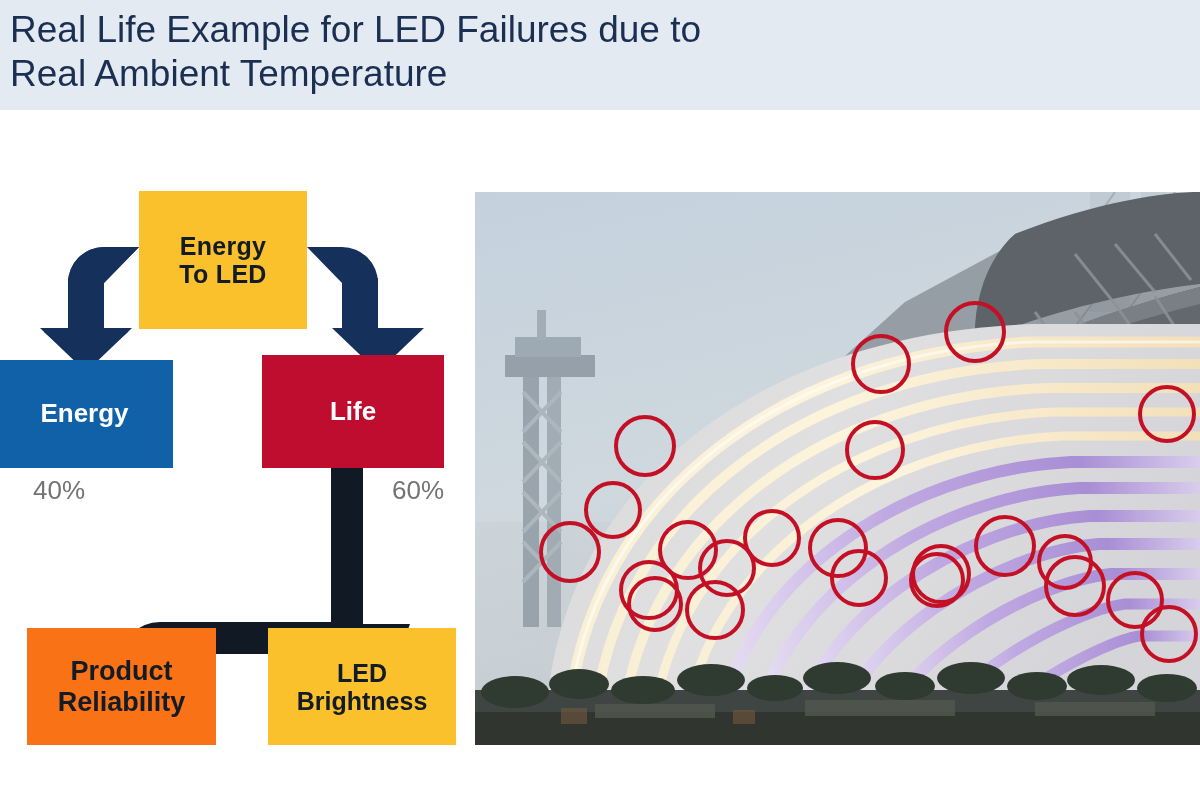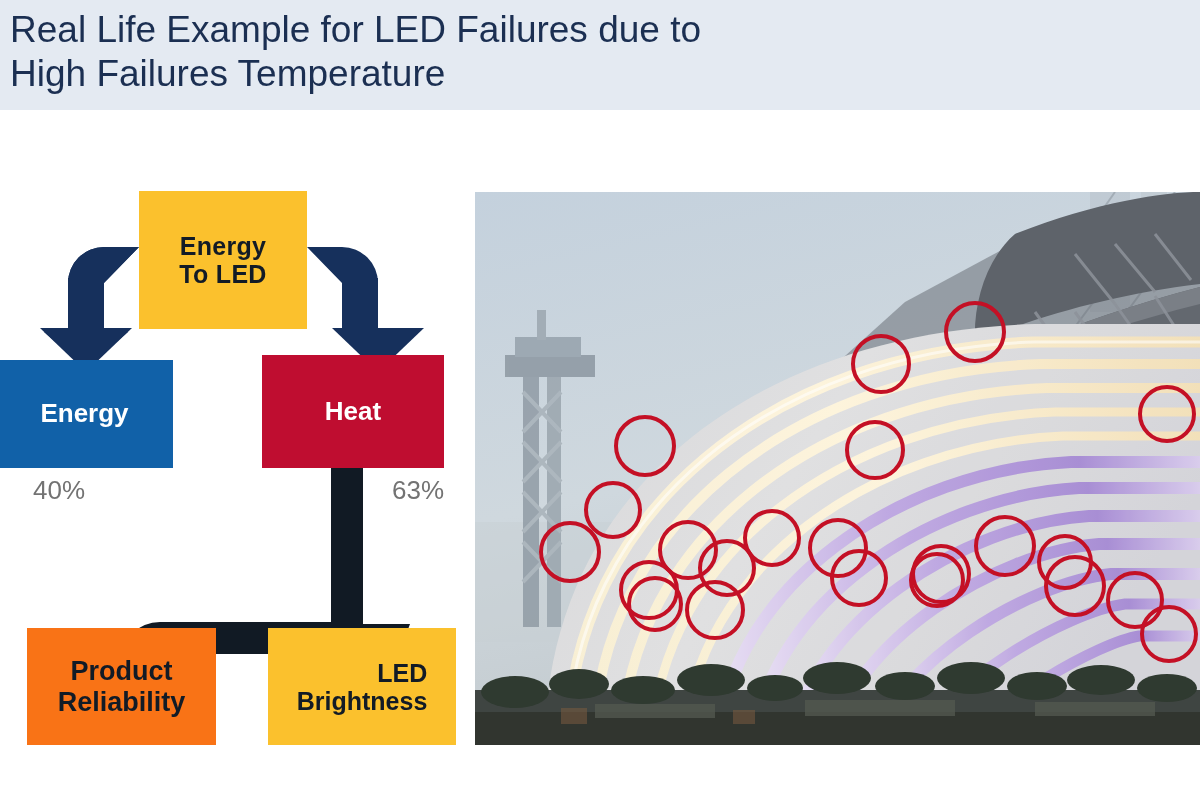--- a/index.html
+++ b/index.html
@@ -47,21 +47,21 @@
   .box-heat{
     left:262px;top:245px;width:182px;height:113px;
     background:#bf0d30;color:#ffffff;font-size:26px;
   }
   .box-product{
     left:27px;top:518px;width:189px;height:117px;
     background:#f97316;color:#121b26;font-size:27px;
   }
   .box-brightness{
     left:268px;top:518px;width:188px;height:117px;
-    background:#fbc12d;color:#121b26;font-size:25px;text-align:right;
+    background:#fbc12d;color:#121b26;font-size:25px;
   }
   .pct{
     position:absolute;color:#737373;font-size:26px;font-weight:400;
   }
   .pct-left{left:33px;top:365px;}
   .pct-right{left:392px;top:365px;}
 
   .arrows{position:absolute;left:0;top:0;width:470px;height:691px;}
 
   
@@ -71,21 +71,21 @@
   }
   .photo svg{display:block;}
 </style>
 </head>
 <body>
 
 <div id="slide">
 
   <div class="header">
     <div class="header-title">Real Life Example for LED Failures due to
-High Failures Temperature</div>
+Real Ambient Temperature</div>
 
   </div>
 
   <div class="diagram">
 
     <svg class="arrows" viewBox="0 0 470 691" xmlns="http://www.w3.org/2000/svg">
 
       <g fill="#16305c">
         <path d="M139 137
                  L 104 137
@@ -127,35 +127,35 @@
     <div class="box box-energy">
       <span>Energy
 To LED</span>
     </div>
 
     <div class="box box-light">
       <span>Energy</span>
     </div>
 
     <div class="box box-heat">
-      <span>Heat</span>
+      <span>Life</span>
     </div>
 
     <div class="box box-product">
       <span>Product
 Reliability</span>
     </div>
 
     <div class="box box-brightness">
       <span>LED
 Brightness</span>
     </div>
 
     <div class="pct pct-left">40%</div>
-    <div class="pct pct-right">63%</div>
+    <div class="pct pct-right">60%</div>
   </div>
 
   <div class="photo">
     <svg width="725" height="553" viewBox="0 0 725 553" xmlns="http://www.w3.org/2000/svg">
       <defs>
         <linearGradient id="sky" x1="0" y1="0" x2="0.3" y2="1">
           <stop offset="0%" stop-color="#c4d1dd"></stop>
           <stop offset="55%" stop-color="#cfd8de"></stop>
           <stop offset="100%" stop-color="#c2c9cd"></stop>
         </linearGradient>

